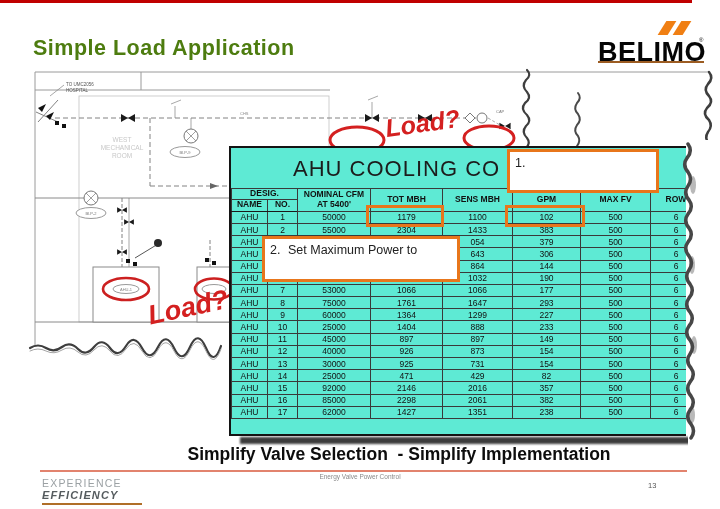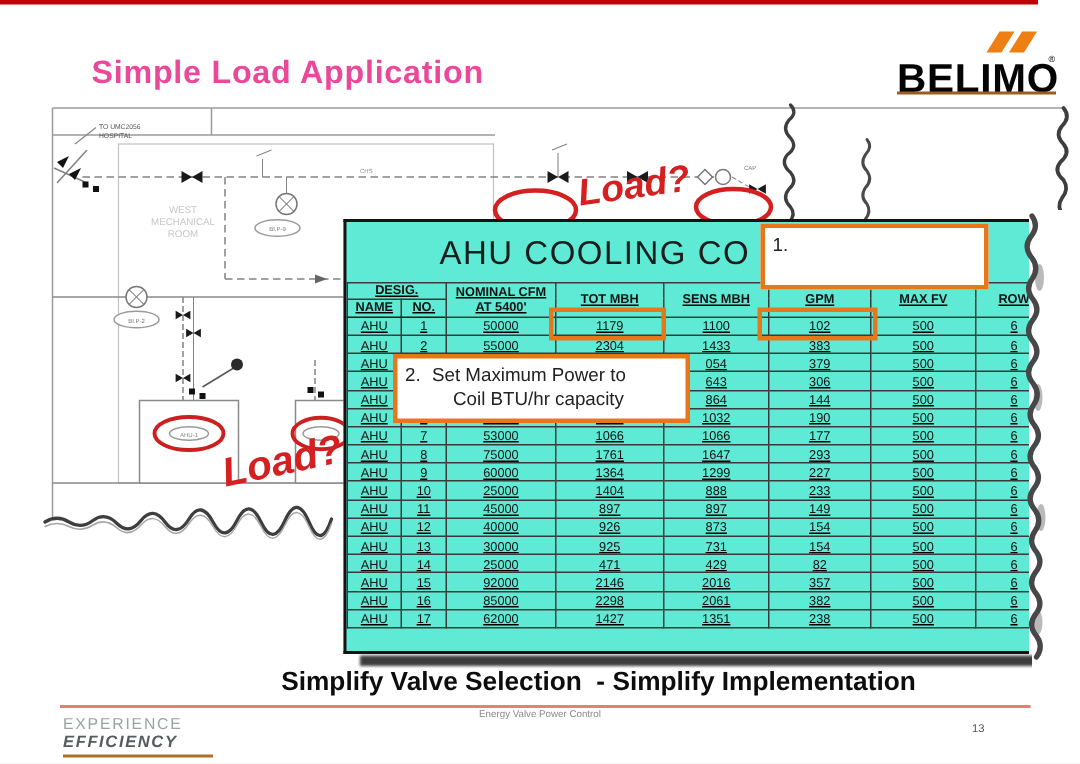--- a/index.html
+++ b/index.html
@@ -3,37 +3,37 @@
 <meta charset="utf-8">
 <style>
   html,body{margin:0;padding:0;background:#e9e9e9;}
   *{box-sizing:border-box;}
   #slide{position:relative;width:720px;height:509px;background:#ffffff;overflow:hidden;
          font-family:"Liberation Sans",sans-serif;}
   
   #top-rule{position:absolute;left:0;top:0;width:692px;height:2.5px;background:#c00000;z-index:20;}
   
   #slide-title{position:absolute;left:33px;top:36px;font-size:21.5px;font-weight:bold;
-               color:#ec4899;letter-spacing:.5px;z-index:4;margin-left:28px;}
+               color:#4d7c0f;letter-spacing:.5px;z-index:4;}
   
   #belimo{position:absolute;left:598px;top:14px;width:110px;height:52px;z-index:4;}
   #belimo .slash{position:absolute;width:10px;height:14px;background:#f07f13;transform:skewX(-32deg);}
   #belimo .s1{left:64px;top:7px;} #belimo .s2{left:79px;top:7px;}
   #belimo .b-text{position:absolute;left:0;top:23px;font-size:27px;font-weight:800;
                   letter-spacing:.5px;color:#050505;}
   #belimo .reg{position:absolute;left:101px;top:23px;font-size:6px;color:#050505;}
   #belimo .b-under{position:absolute;left:0;top:47px;width:106px;height:1.5px;background:#9c5c22;}
   
   #bg-svg{position:absolute;left:0;top:0;z-index:1;}
   
   #panel{position:absolute;left:229px;top:146px;width:457px;height:290px;background:#5eead4;
          border:2px solid #141414;border-right:none;overflow:hidden;z-index:5;}
   #panel-title{height:38px;line-height:41px;padding-left:62px;font-size:22px;color:#1c1c1c;
                letter-spacing:1px;white-space:nowrap;}
-  #sched{position:absolute;left:0;top:40px;width:470px;border-collapse:collapse;table-layout:fixed;text-decoration:underline;}
+  #sched{position:absolute;left:0;top:40px;width:470px;border-collapse:collapse;table-layout:fixed;}
   #sched th,#sched td{border:1px solid #3a3a3a;text-align:center;padding:0;font-size:8.5px;
                       color:#111;overflow:hidden;white-space:nowrap;}
   #sched thead th{font-weight:bold;line-height:1.15;}
   #sched thead tr:first-child th{height:10px;}
   #sched thead tr:last-child th{height:12px;border-bottom:1.5px solid #1a1a1a;}
   #sched tbody td{height:12.2px;}
   
   #panel-shadow{position:absolute;left:240px;top:437px;width:456px;height:7px;background:#3c3c3c;
                 filter:blur(1px);z-index:3;}
   
@@ -411,21 +411,20 @@
   <div id="hl-gpm" class="hl"></div>
 
   <div id="callout1" class="callout">
     <span class="co-num">1.</span>
   </div>
 
   <div id="callout2" class="callout">
     <span class="co-num">2.</span>
     <span>
       <div>Set Maximum Power to</div>
-      <div class="co-l2">Coil BTU/hr capacity</div>
     </span>
   </div>
 
   <div id="footer-heading">Simplify Valve Selection  - Simplify Implementation</div>
   <div id="footer-rule"></div>
   <div id="footer-note">Energy Valve Power Control</div>
   <div id="page-num">13</div>
   <div id="exp-logo">
     <div class="l1">EXPERIENCE</div>
     <div class="l2">EFFICIENCY</div>

